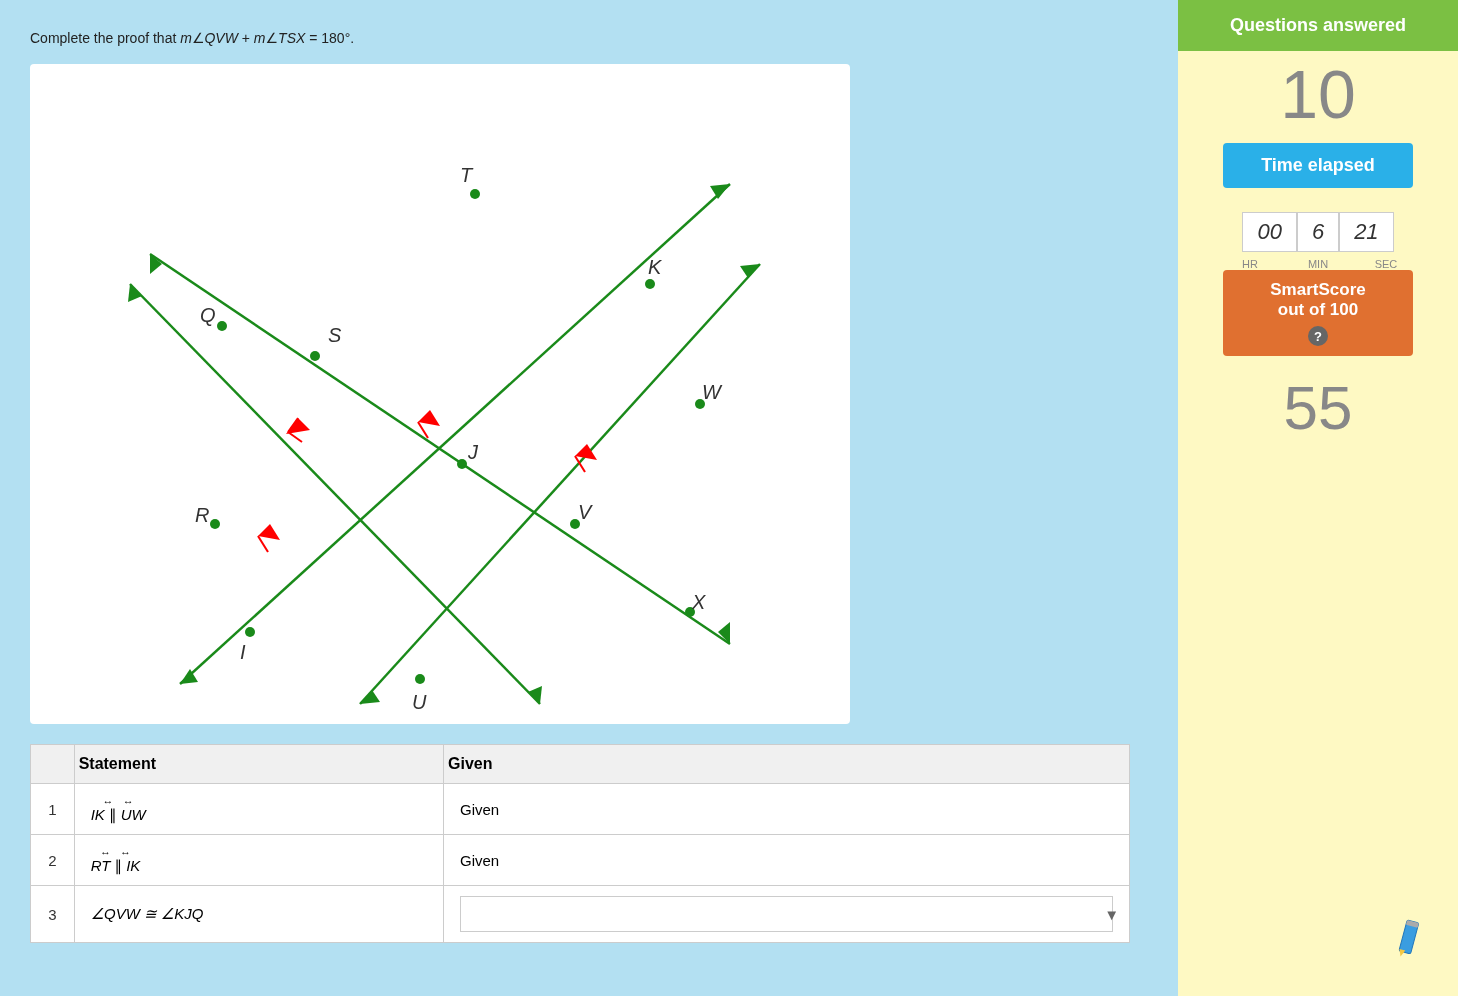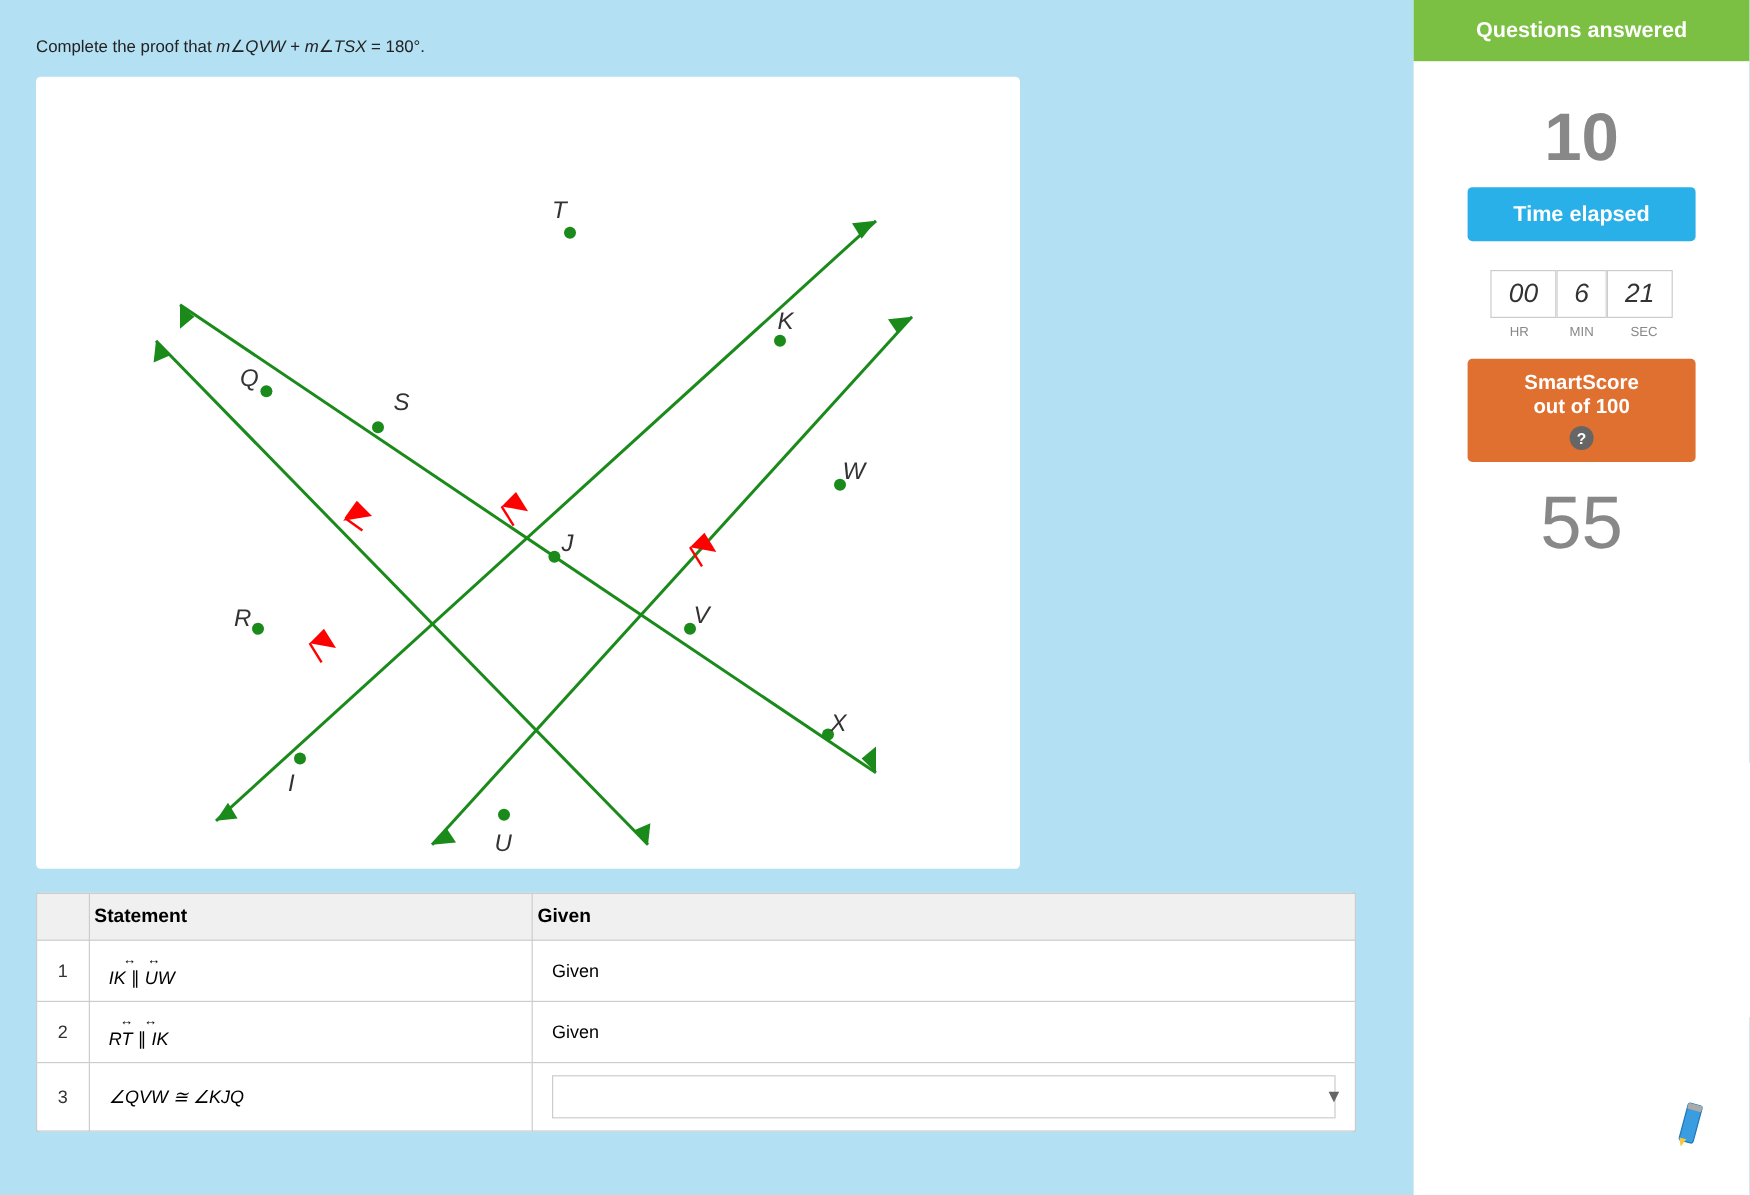--- a/index.html
+++ b/index.html
@@ -94,42 +94,42 @@
       right: 10px;
       top: 50%;
       transform: translateY(-50%);
       pointer-events: none;
       color: #666;
     }
 
     
     .sidebar {
       width: 280px;
-      background: #ffffff;
+      background: #fef9c3;
       display: flex;
       flex-direction: column;
       align-items: center;
     }
 
     .questions-answered-header {
       background: #7bc043;
       color: white;
       font-weight: bold;
       font-size: 18px;
       text-align: center;
       width: 100%;
       padding: 14px 10px;
       line-height: 1.3;
     }
 
     .questions-count {
-      font-size: 56px;
-      font-weight: bold;
+      font-size: 68px;
+      font-weight: normal;
       color: #888;
-      margin: 30px 0 10px;
+      margin: 4px 0 10px;
     }
 
     .time-elapsed-header {
       background: #2ab0e8;
       color: white;
       font-weight: bold;
       font-size: 18px;
       text-align: center;
       width: 190px;
       padding: 12px 10px;
@@ -149,22 +149,21 @@
       border: 1px solid #ccc;
       background: white;
       font-size: 22px;
       font-weight: normal;
       padding: 6px 14px;
       color: #333;
     }
 
     .time-labels {
       display: flex;
-      gap: 0;
-      margin-bottom: 16px;
+      gap: 16px;
     }
 
     .time-label {
       font-size: 11px;
       color: #888;
       text-align: center;
       width: 52px;
     }
 
     .smartscore-header {

